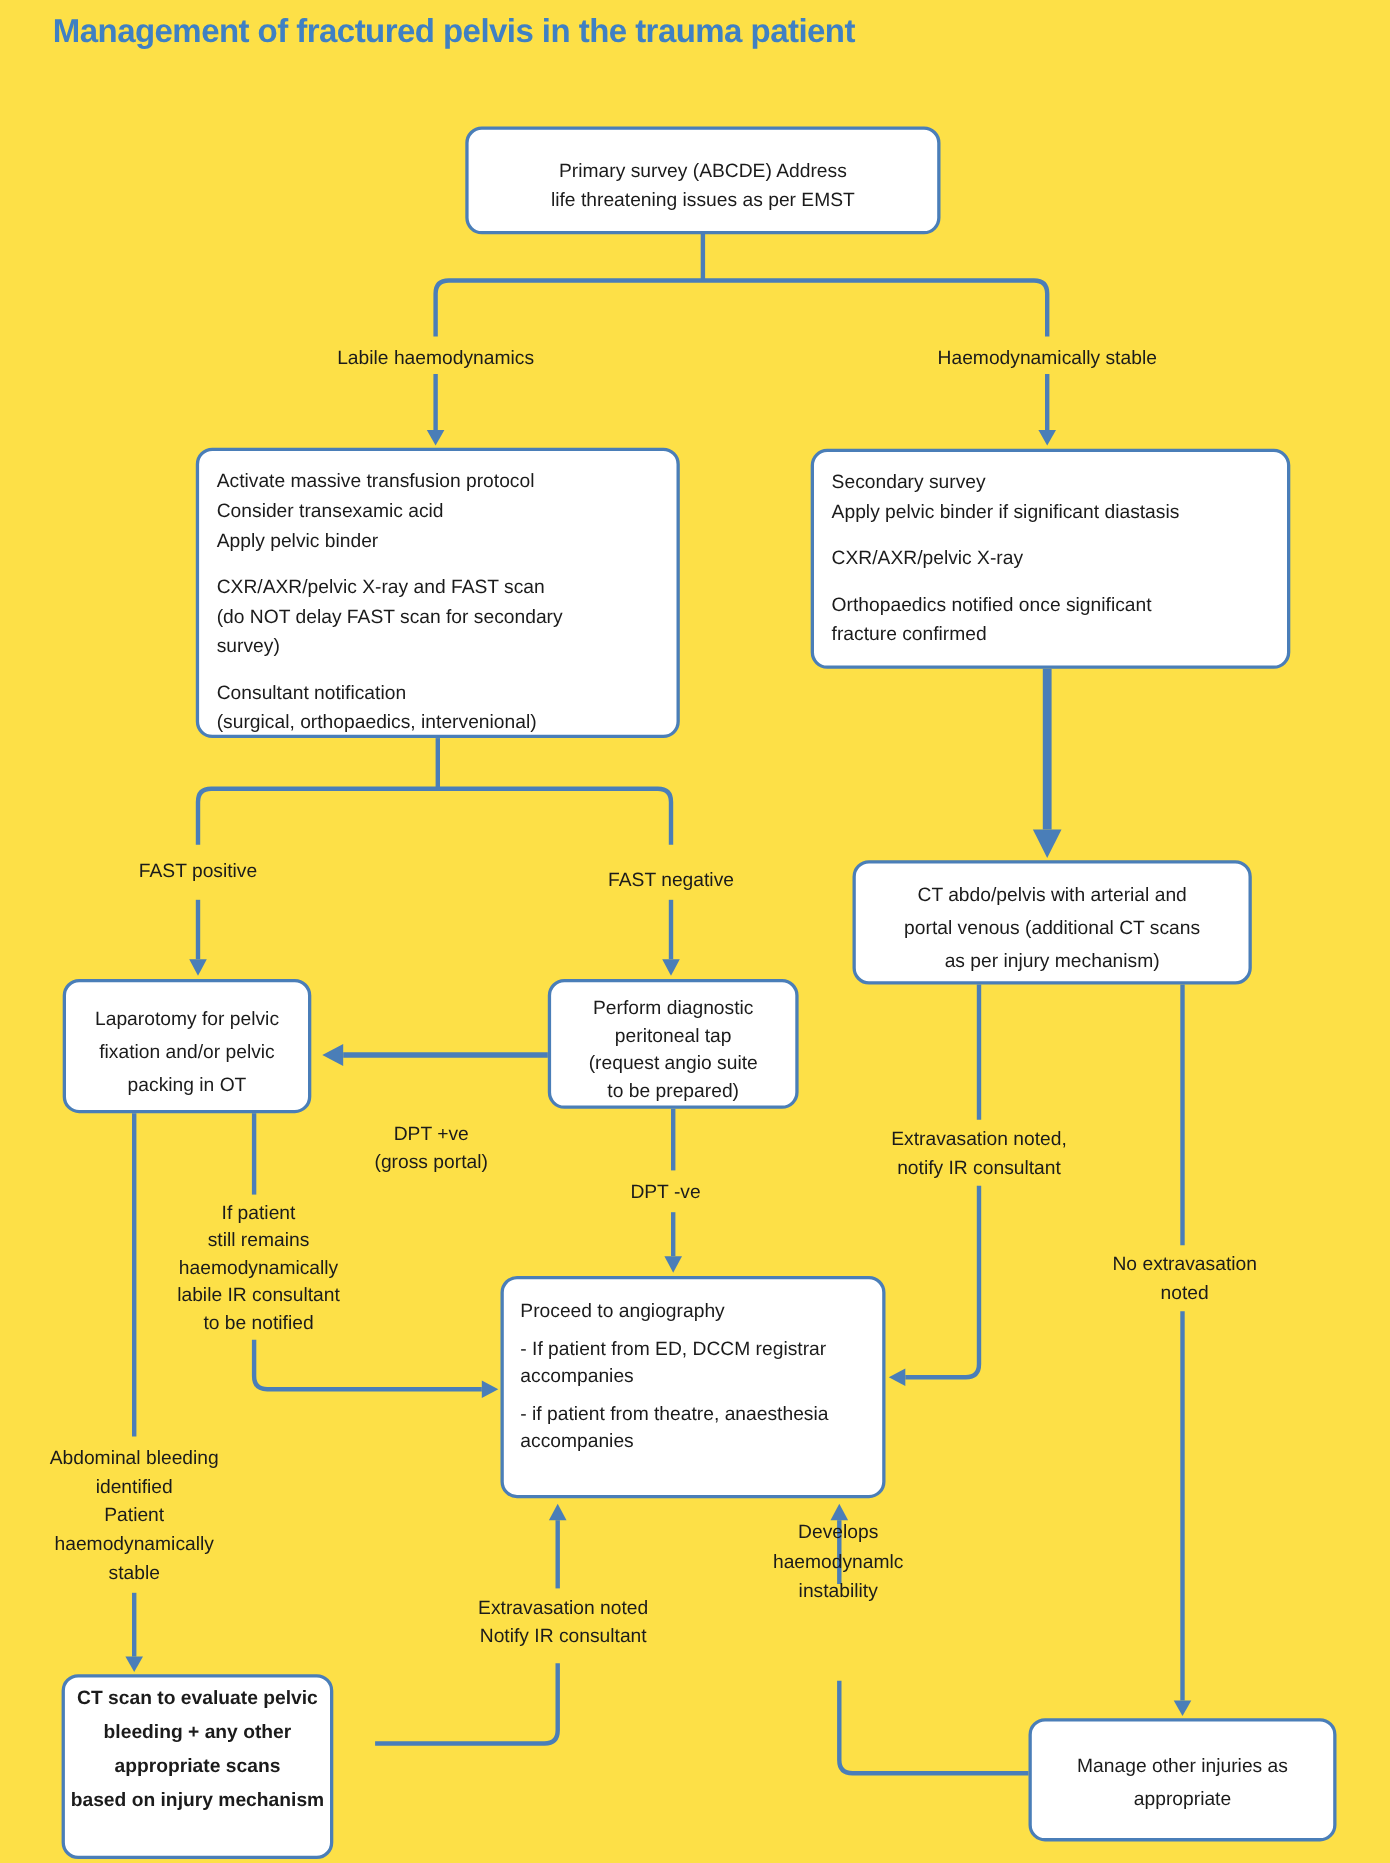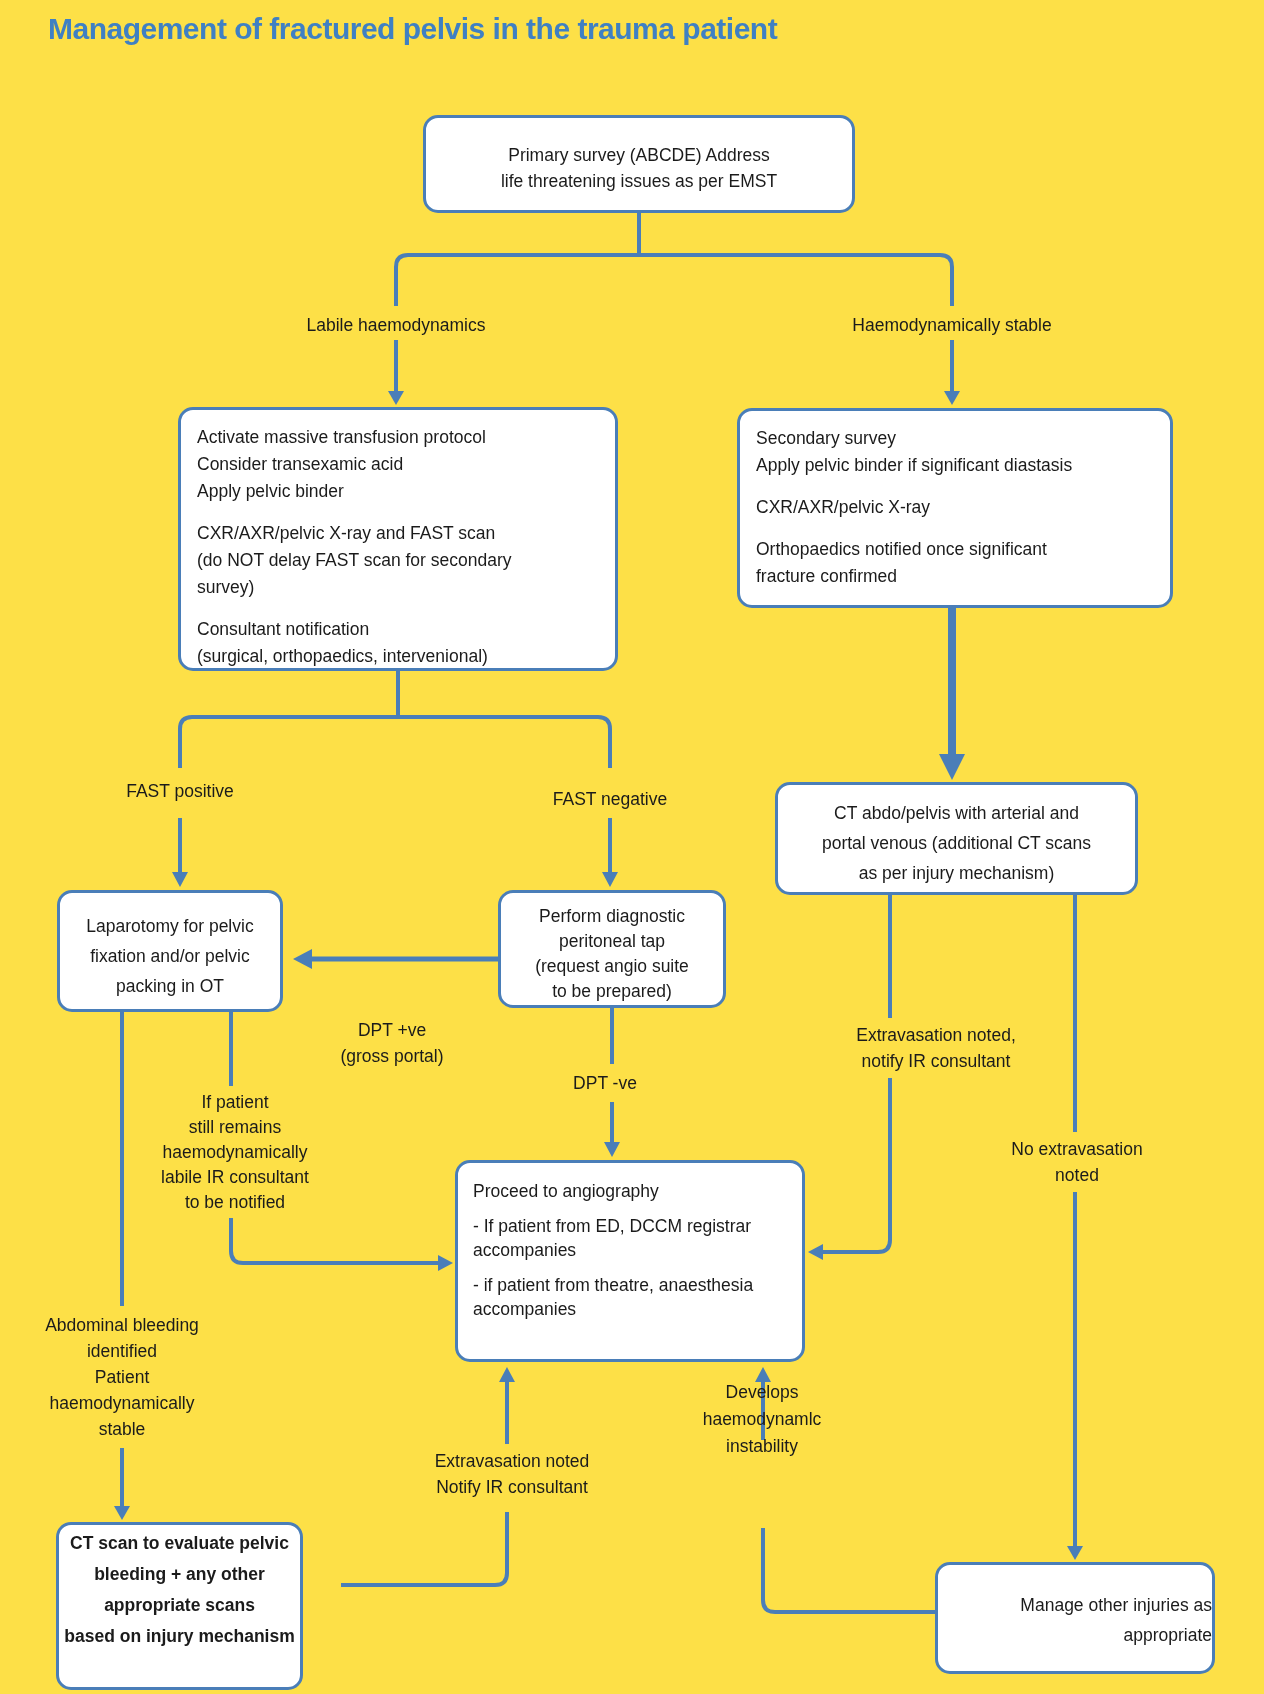--- a/index.html
+++ b/index.html
@@ -38,30 +38,30 @@
 
   
   #n-primary{left:423px;top:103px;width:432px;height:98px;padding-top:24px;margin-top:12px;}
   #n-resus{left:178px;top:407px;width:440px;height:264px;padding:14px 17px 0 16px;line-height:27px;}
   #n-secondary{left:737px;top:408px;width:436px;height:200px;padding:14px 0 0 16px;line-height:27px;}
   #n-laparotomy{left:57px;top:890px;width:226px;height:122px;padding-top:18px;line-height:30px;}
   #n-tap{left:498px;top:890px;width:228px;height:118px;padding-top:11px;line-height:25px;}
   #n-ct-abdo{left:775px;top:782px;width:363px;height:113px;padding-top:13px;line-height:30px;}
   #n-angio{left:455px;top:1160px;width:350px;height:202px;padding:16px 0 0 15px;line-height:24px;}
   #n-ct-scan{left:56px;top:1522px;width:247px;height:168px;padding-top:3px;line-height:31px;font-weight:bold;}
-  #n-manage{left:935px;top:1562px;width:280px;height:112px;padding-top:25px;line-height:30px;text-align:right;}
+  #n-manage{left:935px;top:1562px;width:280px;height:112px;padding-top:25px;line-height:30px;}
 
   
   #l-labile{left:396px;top:312px;}
   #l-stable{left:952px;top:312px;}
   #l-fast-pos{left:180px;top:778px;}
   #l-fast-neg{left:610px;top:786px;}
   #l-dpt-pos{left:392px;top:976px;margin-top:41px;}
   #l-dpt-neg{left:605px;top:1070px;}
-  #l-extrav-ir{left:936px;top:1022px;}
+  #l-extrav-ir{left:890px;top:1022px;}
   #l-no-extrav{left:1077px;top:1136px;}
   #l-if-patient{left:235px;top:1090px;line-height:25px;}
   #l-abdominal{left:122px;top:1312px;}
   #l-extrav-notify{left:512px;top:1448px;}
   #l-develops{left:762px;top:1379px;line-height:27px;}
 </style>
 </head>
 <body>
 
 <div class="canvas">

